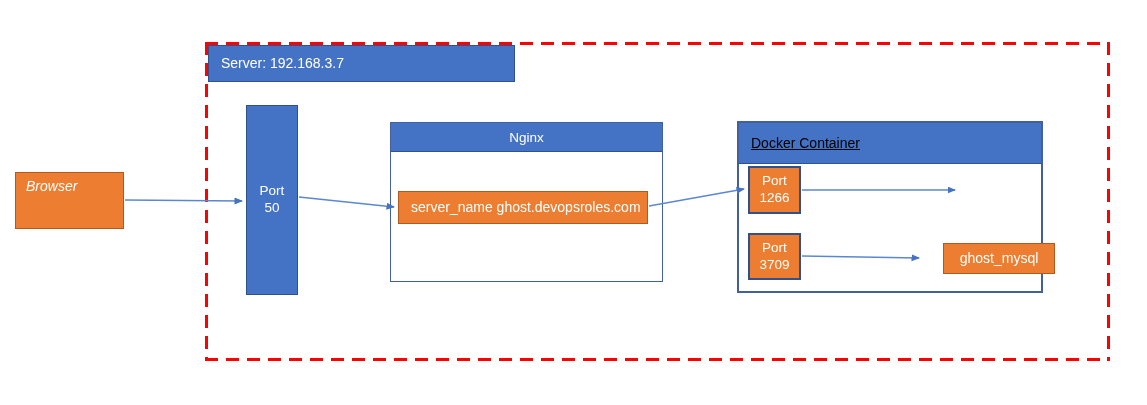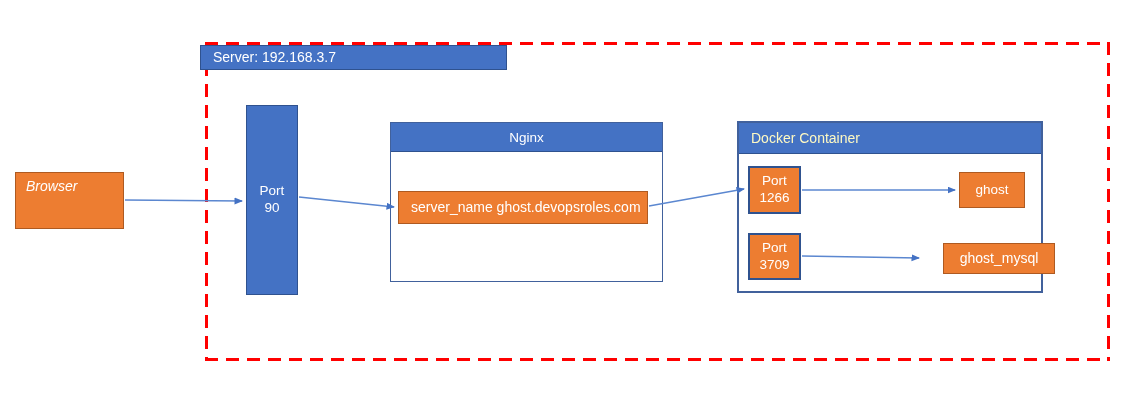--- a/index.html
+++ b/index.html
@@ -26,28 +26,28 @@
   .b-h{height:3px;background:repeating-linear-gradient(90deg,var(--boundary) 0 13px,transparent 13px 21px);}
   .b-v{width:3px;background:repeating-linear-gradient(180deg,var(--boundary) 0 13px,transparent 13px 21px);}
   
   .node{color:#ffffff;font-size:14px;line-height:1.25;}
   .blue{background:var(--blue-fill);border:1px solid var(--blue-border);}
   .orange{background:var(--orange-fill);border:1px solid var(--orange-border);}
   .center{display:flex;align-items:center;justify-content:center;text-align:center;}
   .vcenter{display:flex;align-items:center;}
   .col{display:flex;flex-direction:column;align-items:center;justify-content:center;}
   
-  .server-label{left:200px;top:45px;width:307px;height:25px;padding-left:12px;}
+  .server-label{left:208px;top:45px;width:307px;height:37px;padding-left:12px;}
   .browser{left:15px;top:172px;width:109px;height:57px;padding:5px 0 0 10px;font-style:italic;}
   .port80{left:246px;top:105px;width:52px;height:190px;font-size:13.5px;}
   .nginx{left:390px;top:122px;width:273px;height:160px;background:#ffffff;border:1.5px solid var(--container-border);}
   .nginx-header{left:0;top:0;right:0;height:29px;background:var(--blue-fill);border-bottom:1px solid var(--blue-border);color:#fff;font-size:13.5px;}
   .server-name{left:398px;top:191px;width:250px;height:33px;padding-left:12px;}
   .docker{left:737px;top:121px;width:306px;height:172px;background:#ffffff;border:2px solid var(--container-border);}
-  .docker-header{left:0;top:0;right:0;height:31px;background:var(--blue-fill);border-bottom:1px solid var(--blue-border);color:#fef9c3;font-size:14px;padding-left:12px;}
+  .docker-header{left:0;top:0;right:0;height:41px;background:var(--blue-fill);border-bottom:1px solid var(--blue-border);color:#000000;font-size:14px;padding-left:12px;text-decoration:underline;}
   .port-sm{width:53px;font-size:13.5px;border:2px solid var(--blue-border);background:var(--orange-fill);}
   .port2386{left:748px;top:166px;height:48px;}
   .port3306{left:748px;top:233px;height:47px;}
   .ghost{left:959px;top:172px;width:66px;height:36px;font-size:13.5px;}
   .ghost-mysql{left:923px;top:243px;width:112px;height:31px;margin-left:20px;}
   .arrows{left:0;top:0;width:1147px;height:405px;pointer-events:none;}
 </style>
 </head>
 <body>
 
@@ -61,21 +61,21 @@
   <div class="abs node blue vcenter server-label">
     <span>Server: 192.168.3.7</span>
   </div>
 
   <div class="abs node orange browser">
     <span>Browser</span>
   </div>
 
   <div class="abs node blue col port80">
     <span>Port</span>
-    <span>90</span>
+    <span>50</span>
   </div>
 
   <div class="abs nginx">
     <div class="abs nginx-header center">
       <span>Nginx</span>
     </div>
   </div>
 
   <div class="abs node orange vcenter server-name">
     <span>server_name ghost.devopsroles.com</span>
@@ -85,23 +85,20 @@
     <div class="abs docker-header vcenter">
       <span>Docker Container</span>
     </div>
   </div>
 
   <div class="abs node col port-sm port2386">
     <span>Port</span>
     <span>1266</span>
   </div>
 
-  <div class="abs node orange center ghost">
-    <span>ghost</span>
-  </div>
 
   <div class="abs node col port-sm port3306">
     <span>Port</span>
     <span>3709</span>
   </div>
 
   <div class="abs node orange center ghost-mysql">
     <span>ghost_mysql</span>
   </div>
 

